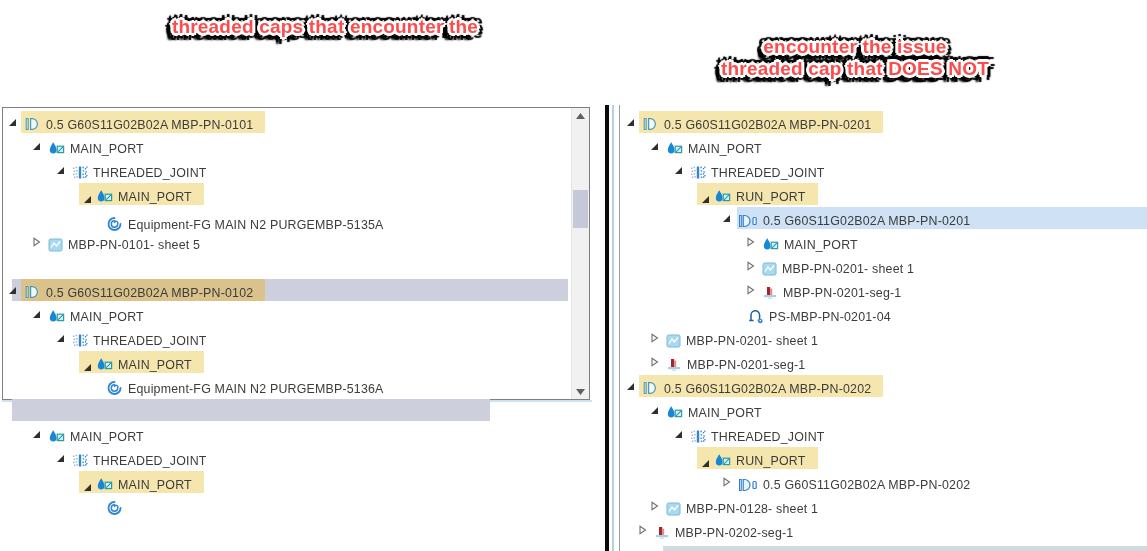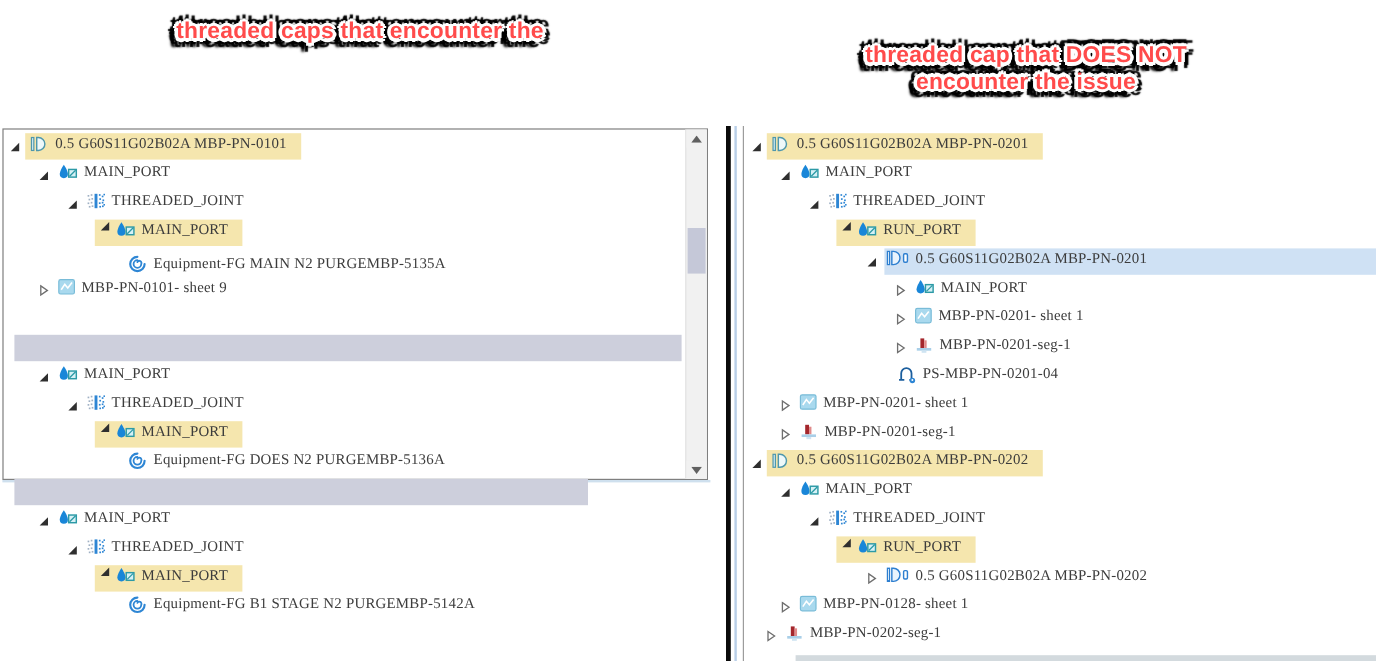--- a/index.html
+++ b/index.html
@@ -7,21 +7,21 @@
           font-family:"Liberation Sans",sans-serif;}
 
   
   .annotation{position:absolute;text-align:center;font-weight:bold;font-size:19px;line-height:22px;
     color:var(--annotation-red);letter-spacing:.2px;
     text-shadow:
       -2px -2px 0 #fff, 2px -2px 0 #fff, -2px 2px 0 #fff, 2px 2px 0 #fff,
       -3px 0 0 #fff, 3px 0 0 #fff, 0 -3px 0 #fff, 0 3px 0 #fff,
       -5px -5px 1px #000, 5px -5px 1px #000, -6px 5px 1px #000, 5px 5px 1px #000,
       0 -6px 1px #000, -3px 7px 1px #000, -7px 2px 1px #000, 6px 2px 1px #000, -6px 7px 2px #000;}
-  #annot-left{left:110px;top:16px;width:380px;}
+  #annot-left{left:135px;top:16px;width:380px;}
   #annot-right{left:690px;top:36px;width:330px;}
 
   
   #left-box{position:absolute;left:2px;top:107px;width:586px;height:291px;border:1px solid #7f7f7f;background:#fff;}
   #left-rows{position:absolute;left:0;top:2px;right:18px;bottom:0;}
   #underline-blue{position:absolute;left:2px;top:400px;width:590px;height:2px;background:#cfe0ee;}
   #left-below{position:absolute;left:3px;top:398px;width:585px;height:125px;}
   #right-rows{position:absolute;left:621px;top:110px;width:526px;height:436px;}
   .vdiv{position:absolute;top:105px;bottom:0;}
   #div-black{left:605px;width:4px;background:#0a0a0a;}
@@ -35,37 +35,37 @@
   #scroll-up{top:0;} #scroll-down{bottom:0;}
   #scroll-thumb{position:absolute;left:1px;top:82px;width:15px;height:38px;background:#c5c8d8;}
 
   
   .tree-row{position:absolute;left:0;right:0;height:24px;display:flex;align-items:center;}
   .row-backdrop{position:absolute;top:1px;height:22px;}
   .sel-gray{background:var(--selection-gray);}
   .sel-blue{background:var(--selection-blue);}
   .row-content{position:relative;display:flex;align-items:center;}
   .arrow-box{width:10px;margin-right:4px;display:flex;align-items:center;justify-content:center;flex:0 0 auto;}
-  .chip{display:inline-flex;align-items:flex-start;height:20px;padding:1px 12px 1px 3px;white-space:nowrap;font-family:Liberation Serif, serif;}
+  .chip{display:inline-flex;align-items:flex-end;height:20px;padding:1px 12px 1px 3px;white-space:nowrap;}
   .chip.hl{background:var(--highlight-yellow);}
   .chip.hl-dark{background:var(--highlight-yellow-dark);}
   .tree-icon{display:flex;align-items:center;margin-right:5px;flex:0 0 auto;}
   .tree-label{font-size:12.4px;color:#3c3c3c;letter-spacing:.2px;}
 </style>
 </head>
 <body>
 
 <div id="screen">
 
   <div class="annotation" id="annot-left">
     <div>threaded caps that encounter the</div>
   </div>
   <div class="annotation" id="annot-right">
+    <div>encounter the issue</div>
     <div>threaded cap that DOES NOT</div>
-    <div>encounter the issue</div>
   </div>
 
   <div id="left-box">
     <div id="left-rows">
         <div class="tree-row" style="top: 0px;">
           <div class="row-content" style="padding-left: 4px;">
             <div class="arrow-box">
               <svg width="9" height="9" viewBox="0 0 9 9">
                 <path d="M8 1 V8 H1 z" fill="#2f2f2f"></path>
               </svg>
@@ -178,26 +178,42 @@
                 <path d="M2 1.2 L7.5 5 L2 8.8 z" fill="#fff" stroke="#6f6f6f" stroke-width="1.1"></path>
               </svg>
             </div>
             <div class="chip">
               <div class="tree-icon">
                 <svg width="15" height="14" viewBox="0 0 15 14">
                   <rect x="1" y="1" width="13" height="12" rx="1.5" fill="#a9d9ee" stroke="#79bcd8" stroke-width="1"></rect>
                   <path d="M3 9.5 L6 5 L8.5 8 L12 3.5" fill="none" stroke="#fff" stroke-width="1.3"></path>
                 </svg>
               </div>
-              <span class="tree-label">MBP-PN-0101- sheet 9</span>
+              <span class="tree-label">MBP-PN-0101- sheet 5</span>
             </div>
           </div>
         </div>
         <div class="tree-row" style="top: 168px;">
           <div class="row-backdrop sel-gray" style="left: 9px; width: 556px;"></div>
+          <div class="row-content" style="padding-left: 4px;">
+            <div class="arrow-box">
+              <svg width="9" height="9" viewBox="0 0 9 9">
+                <path d="M8 1 V8 H1 z" fill="#2f2f2f"></path>
+              </svg>
+            </div>
+            <div class="chip hl-dark">
+              <div class="tree-icon">
+                <svg width="17" height="16" viewBox="0 0 17 16">
+                  <rect x="2.2" y="2.6" width="2" height="10.8" fill="#cfe9f0" stroke="#4e97ac" stroke-width="1"></rect>
+                  <path d="M6.6 2.6 h1.4 a5.4 5.4 0 0 1 0 10.8 H6.6 z" fill="#eef8fa" stroke="#4e97ac" stroke-width="1.2"></path>
+                </svg>
+              </div>
+              <span class="tree-label">0.5 G60S11G02B02A MBP-PN-0102</span>
+            </div>
+          </div>
         </div>
         <div class="tree-row" style="top: 192px;">
           <div class="row-content" style="padding-left: 28px;">
             <div class="arrow-box">
               <svg width="9" height="9" viewBox="0 0 9 9">
                 <path d="M8 1 V8 H1 z" fill="#2f2f2f"></path>
               </svg>
             </div>
             <div class="chip">
               <div class="tree-icon">
@@ -271,21 +287,21 @@
         </div>
         <div class="tree-row" style="top: 264px;">
           <div class="row-content" style="padding-left: 100px;">
             <div class="chip">
               <div class="tree-icon">
                 <svg width="17" height="16" viewBox="0 0 17 16">
                   <path d="M8.5 2 a6 6 0 1 0 6 6" fill="none" stroke="#2e86d4" stroke-width="1.8" stroke-linecap="round"></path>
                   <path d="M8.5 4.8 a3.2 3.2 0 1 0 3.2 3.2 a1.6 1.6 0 0 0 -3.2 -1.6" fill="none" stroke="#2e86d4" stroke-width="1.5" stroke-linecap="round"></path>
                 </svg>
               </div>
-              <span class="tree-label">Equipment-FG DOES N2 PURGEMBP-5136A</span>
+              <span class="tree-label">Equipment-FG MAIN N2 PURGEMBP-5136A</span>
             </div>
           </div>
         </div>
       </div>
     <div id="scrollbar">
       <div class="scroll-btn" id="scroll-up">
         <svg width="9" height="6" viewBox="0 0 9 6">
             <path d="M4.5 0 L9 6 H0 z" fill="#606060"></path>
           </svg>
       </div>
@@ -382,21 +398,20 @@
       </div>
       <div class="tree-row" style="top: 96px;">
         <div class="row-content" style="padding-left: 100px;">
           <div class="chip">
             <div class="tree-icon">
               <svg width="17" height="16" viewBox="0 0 17 16">
                 <path d="M8.5 2 a6 6 0 1 0 6 6" fill="none" stroke="#2e86d4" stroke-width="1.8" stroke-linecap="round"></path>
                 <path d="M8.5 4.8 a3.2 3.2 0 1 0 3.2 3.2 a1.6 1.6 0 0 0 -3.2 -1.6" fill="none" stroke="#2e86d4" stroke-width="1.5" stroke-linecap="round"></path>
               </svg>
             </div>
-            <span class="tree-label">Equipment-FG B1 STAGE N2 PURGEMBP-5142A</span>
           </div>
         </div>
       </div>
     </div>
 
   <div class="vdiv" id="div-black"></div>
   <div class="vdiv" id="div-blue"></div>
   <div class="vdiv" id="div-gray"></div>
 
   <div id="right-rows">

